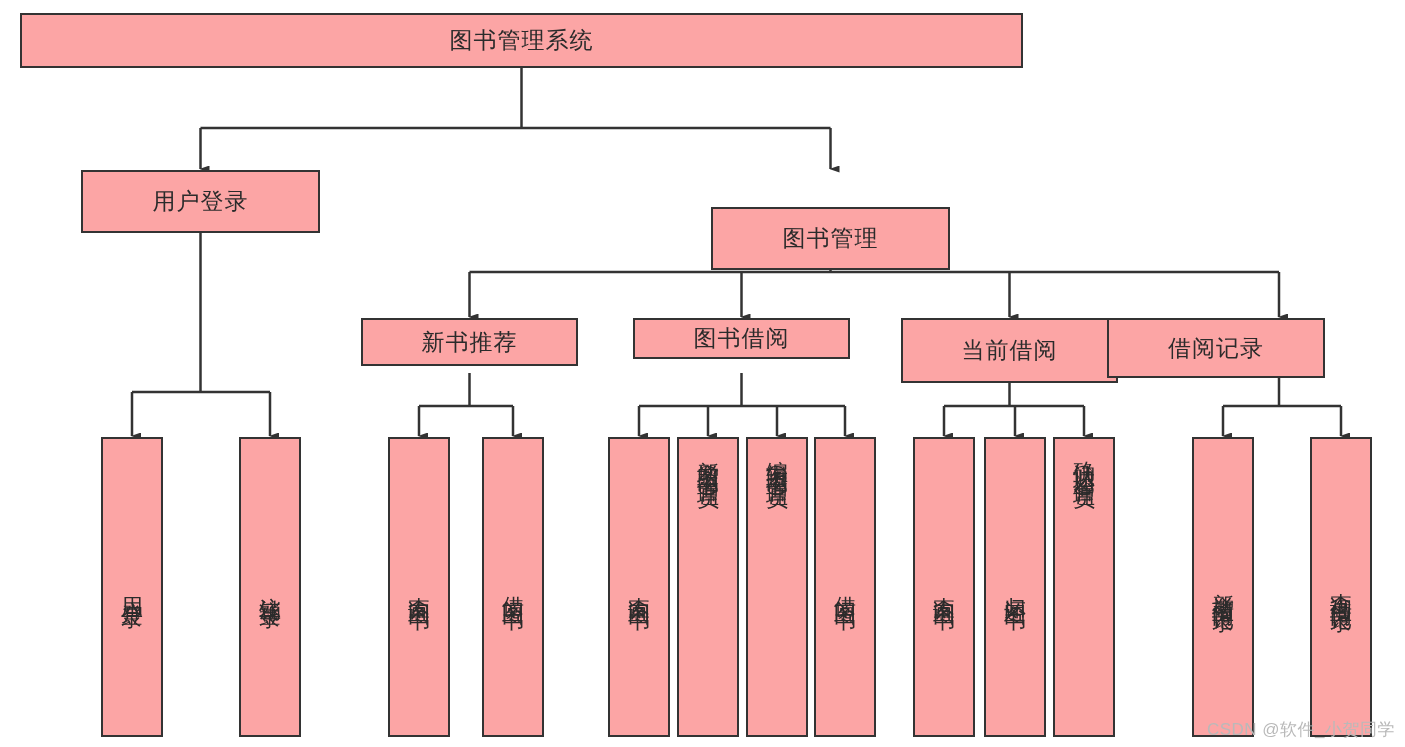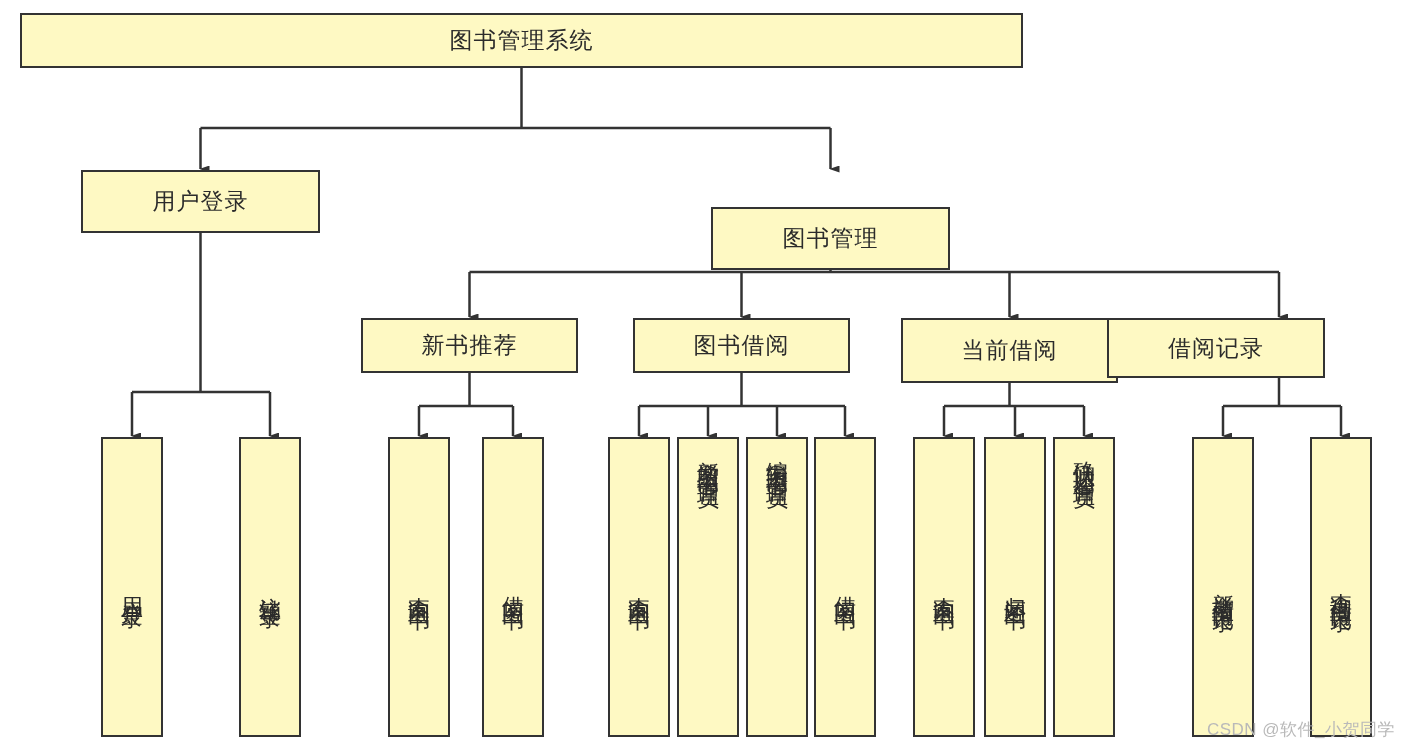--- a/index.html
+++ b/index.html
@@ -21,21 +21,21 @@
     position: absolute;
     left: 0;
     top: 0;
     width: 1405px;
     height: 747px;
     pointer-events: none;
   }
   .node {
     position: absolute;
     box-sizing: border-box;
-    background: #fef9c3;
+    background: #fca5a5;
     border: 2.5px solid #333333;
     display: flex;
     align-items: center;
     justify-content: center;
     overflow: hidden;
   }
   .node-label {
     color: #2b2b2b;
     line-height: 1.05;
     white-space: pre;
@@ -127,24 +127,24 @@
   <div id="nodes">
       <div class="node h" id="node-root" style="left: 20px; top: 13px; width: 1003px; height: 55px;">
         <span class="node-label">图书管理系统</span>
       </div>
       <div class="node h" id="node-login" style="left: 81px; top: 170px; width: 239px; height: 63px;">
         <span class="node-label">用户登录</span>
       </div>
       <div class="node h" id="node-bookmgmt" style="left: 711px; top: 170px; width: 239px; height: 63px; margin-top: 37px;">
         <span class="node-label">图书管理</span>
       </div>
-      <div class="node h" id="node-newbook" style="left: 361px; top: 318px; width: 217px; height: 55px;">
+      <div class="node h" id="node-newbook" style="left: 361px; top: 318px; width: 217px; height: 48px;">
         <span class="node-label">新书推荐</span>
       </div>
-      <div class="node h" id="node-borrow" style="left: 633px; top: 318px; width: 217px; height: 55px;">
+      <div class="node h" id="node-borrow" style="left: 633px; top: 318px; width: 217px; height: 41px;">
         <span class="node-label">图书借阅</span>
       </div>
       <div class="node h" id="node-current" style="left: 901px; top: 318px; width: 217px; height: 65px;">
         <span class="node-label">当前借阅</span>
       </div>
       <div class="node h" id="node-records" style="left: 1107px; top: 318px; width: 218px; height: 60px;">
         <span class="node-label">借阅记录</span>
       </div>
       <div class="node v center" id="node-leaf-user-login" style="left: 101px; top: 437px; width: 62px; height: 300px;">
         <span class="node-label">用户登录</span>

